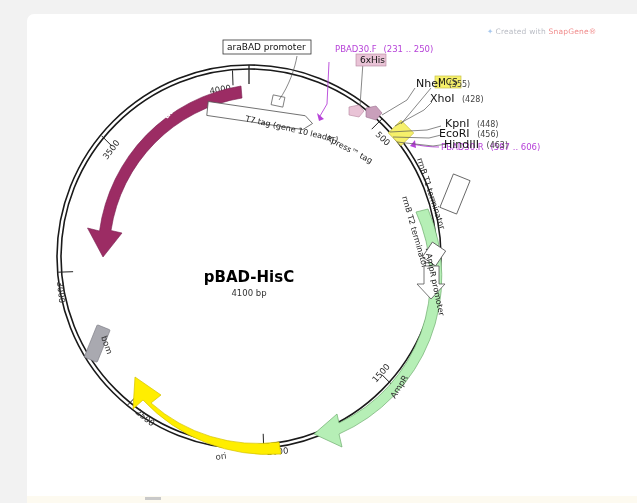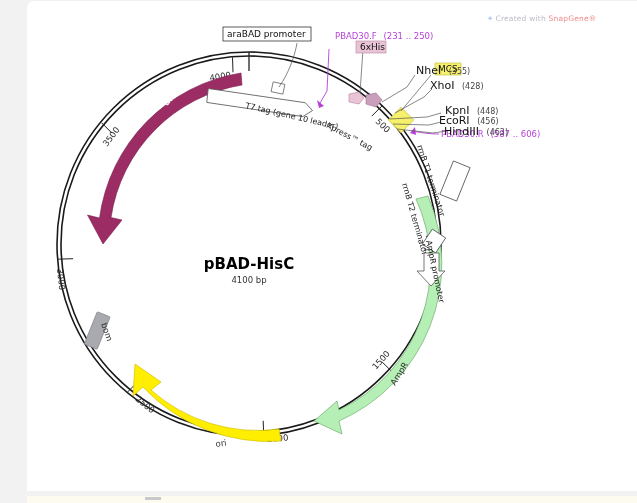--- a/index.html
+++ b/index.html
@@ -10,21 +10,21 @@
   body {
     width: 637px;
     height: 503px;
     overflow: hidden;
     font-family: "DejaVu Sans", sans-serif;
     position: relative;
   }
   #page {
     position: absolute;
     left: 27px;
-    top: 1px;
+    top: 14px;
     width: 610px;
     height: 490px;
     background: #ffffff;
     border-top-left-radius: 7px;
     overflow: hidden;
     text-decoration: underline;
   }
   #bottomstrip {
     position: absolute;
     left: 27px;

